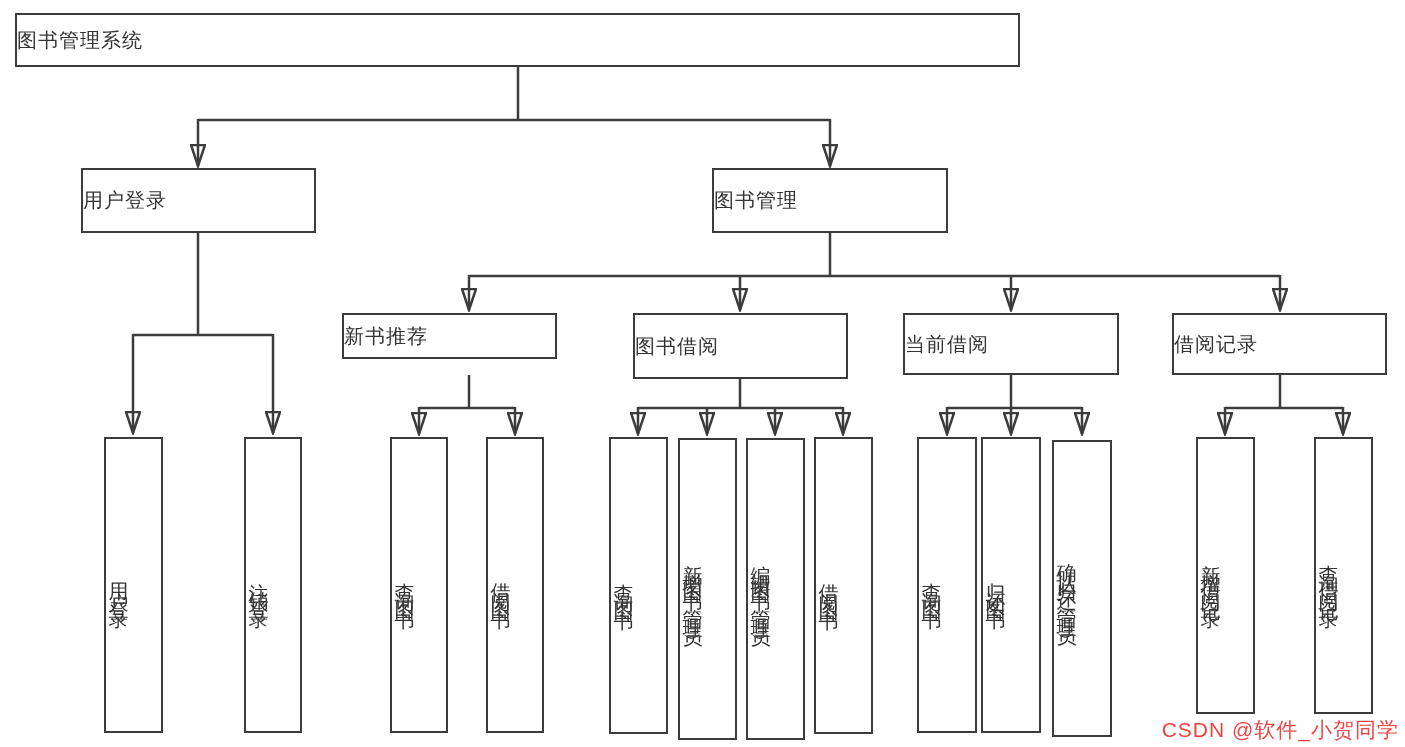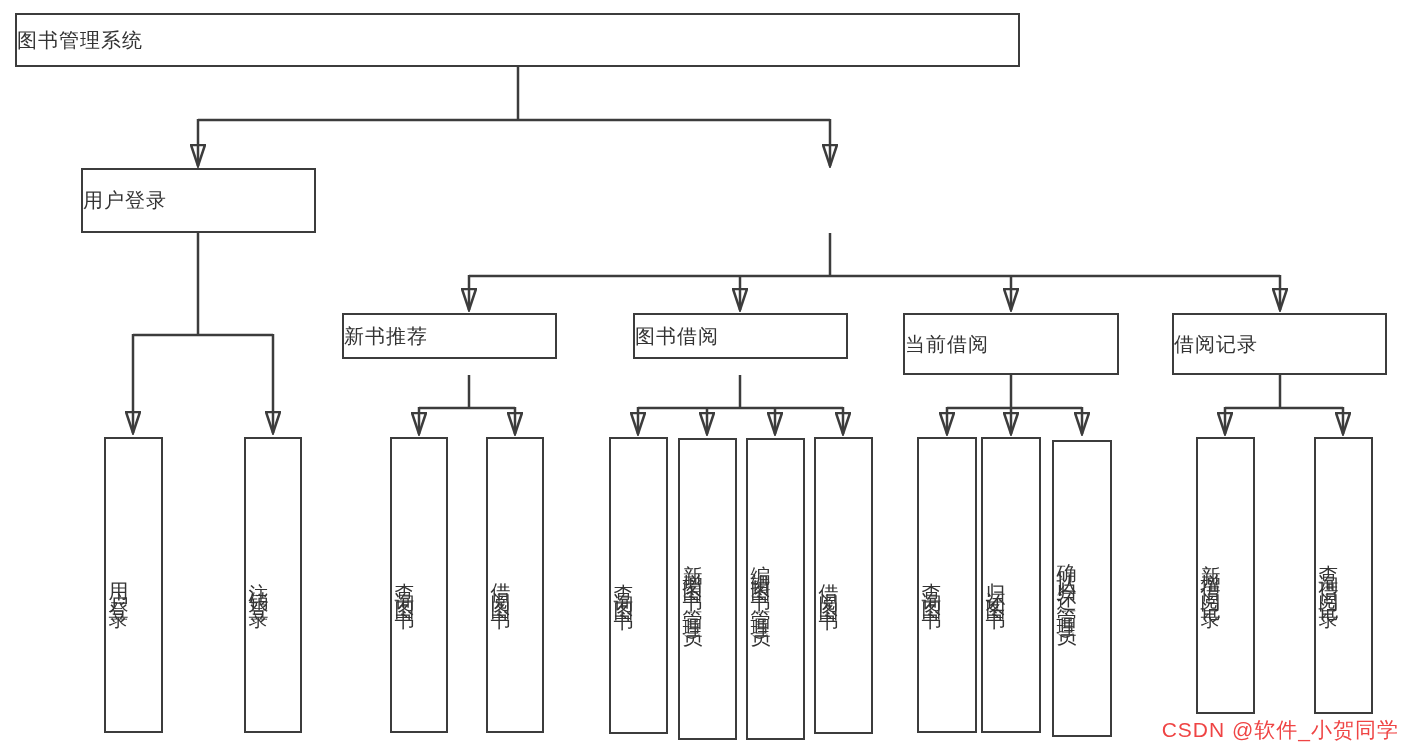--- a/index.html
+++ b/index.html
@@ -92,25 +92,28 @@
     <line x1="1343" y1="407" x2="1343" y2="434" marker-end="url(#arrow)"></line>
   </svg>
 
   <div class="node" style="left:15px;top:13px;width:1005px;height:54px">
     <span class="hlabel">图书管理系统</span>
   </div>
 
   <div class="node" style="left:81px;top:168px;width:235px;height:65px">
     <span class="hlabel">用户登录</span>
   </div>
+  <div class="node" style="left:712px;top:168px;width:236px;height:65px">
+    <span class="hlabel">图书管理</span>
+  </div>
 
   <div class="node" style="left:342px;top:313px;width:215px;height:46px">
     <span class="hlabel">新书推荐</span>
   </div>
-  <div class="node" style="left:633px;top:313px;width:215px;height:46px">
+  <div class="node" style="left:633px;top:313px;width:215px;height:66px">
     <span class="hlabel">图书借阅</span>
   </div>
   <div class="node" style="left:1172px;top:313px;width:215px;height:62px">
     <span class="hlabel">借阅记录</span>
   </div>
   <div class="node" style="left:903px;top:313px;width:216px;height:62px">
     <span class="hlabel">当前借阅</span>
   </div>
 
   <div class="node" style="left:104px;top:437px;width:59px;height:296px">

